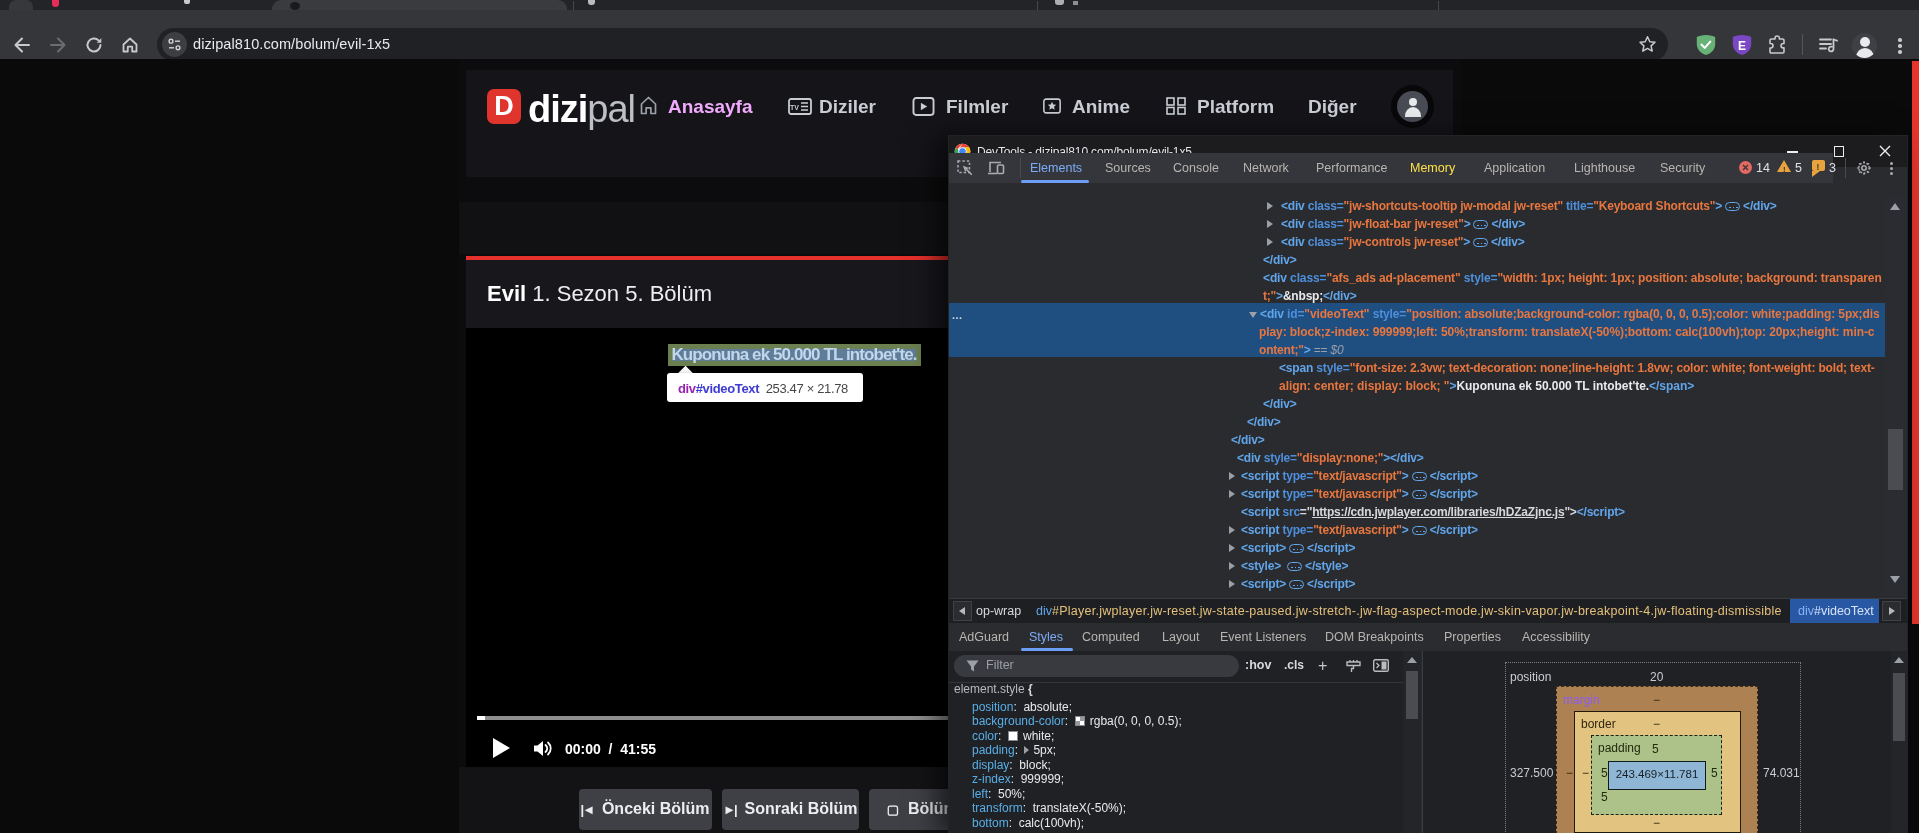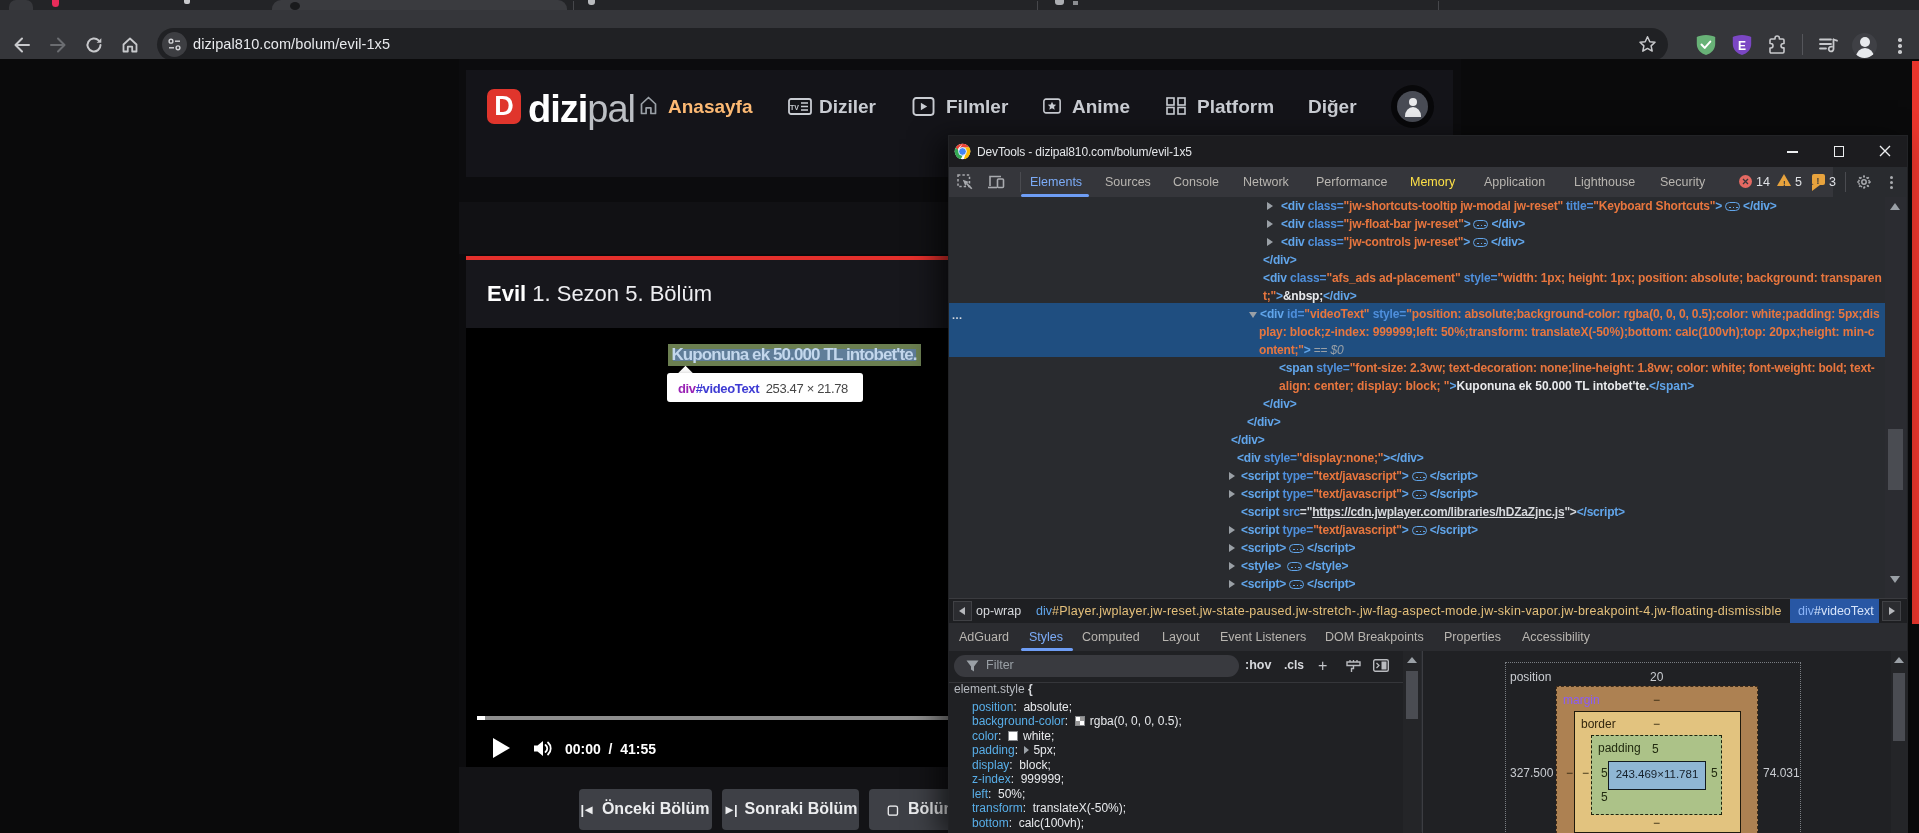--- a/index.html
+++ b/index.html
@@ -92,21 +92,21 @@
 
 <div class="a" style="left:0;top:59px;width:1919px;height:774px;background:#0a0a0b;overflow:hidden">
   <div class="a" style="left:459px;top:0;width:1002px;height:774px;background:#0c0c0e"></div>
 
   <div class="a" style="left:466px;top:11px;width:987px;height:107px;background:#141419">
     <div class="a" style="left:21px;top:19px;width:34px;height:35px;background:#e0352c;border-radius:7px;color:#fff;font-size:27px;font-weight:bold;text-align:center;line-height:34px">D</div>
     <div class="a" style="left:62px;top:18px;font-size:38px;font-weight:bold;color:#fff;letter-spacing:-1px">dizi<span style="font-weight:normal;color:#bcbfc4">pal</span></div>
     <svg class="a" style="left:174px;top:26px" width="17" height="19" viewBox="0 0 17 19">
         <path d="M1.5 8L8.5 1.5L15.5 8v9.5h-4.6v-5.6H6.1v5.6H1.5z" stroke="#9aa0a6" stroke-width="1.7" fill="none" stroke-linejoin="round"></path>
       </svg>
-    <div class="a" style="left:202px;top:26px;font-size:19px;font-weight:bold;color:#fdba74">Anasayfa</div>
+    <div class="a" style="left:202px;top:26px;font-size:19px;font-weight:bold;color:#f0abfc">Anasayfa</div>
     <svg class="a" style="left:322px;top:28px" width="24" height="17" viewBox="0 0 24 17">
         <rect x="1" y="1" width="22" height="15" rx="2" stroke="#c9ccd2" stroke-width="1.8" fill="none"></rect>
         <text x="6.5" y="11.5" font-size="7" font-weight="bold" fill="#c9ccd2" text-anchor="middle" font-family="Liberation Sans">TV</text>
         <path d="M13 5h7M13 8.5h7M13 12h7" stroke="#c9ccd2" stroke-width="1.4"></path>
       </svg>
     <div class="a" style="left:353px;top:26px;font-size:19px;font-weight:bold;color:#c9ccd2">Diziler</div>
     <svg class="a" style="left:446px;top:27px" width="23" height="19" viewBox="0 0 21 18">
         <rect x="1" y="1" width="19" height="16" rx="2.5" stroke="#c9ccd2" stroke-width="1.8" fill="none"></rect>
         <path d="M8 5.5l6 3.5-6 3.5z" fill="#c9ccd2"></path>
       </svg>
@@ -188,21 +188,21 @@
         <circle cx="24" cy="24" r="11" fill="#4285f4" stroke="#fff" stroke-width="2.5"></circle>
       </svg>
     <div class="a" style="left:28px;top:9px;font-size:12px;color:#e3e5e8;letter-spacing:-0.15px">DevTools - dizipal810.com/bolum/evil-1x5</div>
     <div class="a" style="left:838px;top:15px;width:11px;height:1.6px;background:#eceef0"></div>
     <div class="a" style="left:885px;top:10px;width:10px;height:11px;border:1.6px solid #eceef0"></div>
     <svg class="a" style="left:930px;top:9px" width="12" height="12" viewBox="0 0 12 12">
         <path d="M1 1l10 10M11 1L1 11" stroke="#eceef0" stroke-width="1.4"></path>
       </svg>
   </div>
 
-  <div class="a" style="left:0;top:31px;width:884px;height:30px;background:#35363b">
+  <div class="a" style="left:0;top:17px;width:884px;height:30px;background:#35363b">
     <svg class="a" style="left:8px;top:7px" width="17" height="16" viewBox="0 0 17 16">
         <rect x="1" y="1" width="11.5" height="11.5" fill="none" stroke="#a9abaf" stroke-width="1.5" stroke-dasharray="2.4 2"></rect>
         <path d="M14.8 14.8L9.4 9.4" stroke="#a9abaf" stroke-width="1.6"></path>
         <path d="M5.8 5.8l6.4 2.2-2.7 1.2-1.2 2.7z" fill="#a9abaf"></path>
       </svg>
     <svg class="a" style="left:38px;top:7px" width="18" height="16" viewBox="0 0 18 16">
         <path d="M3 12V2.5h11" stroke="#a9abaf" stroke-width="1.6" fill="none"></path>
         <path d="M1 13.5h9" stroke="#a9abaf" stroke-width="1.6"></path>
         <rect x="10.5" y="5" width="6" height="8.5" rx="1" stroke="#a9abaf" stroke-width="1.6" fill="none"></rect>
       </svg>

